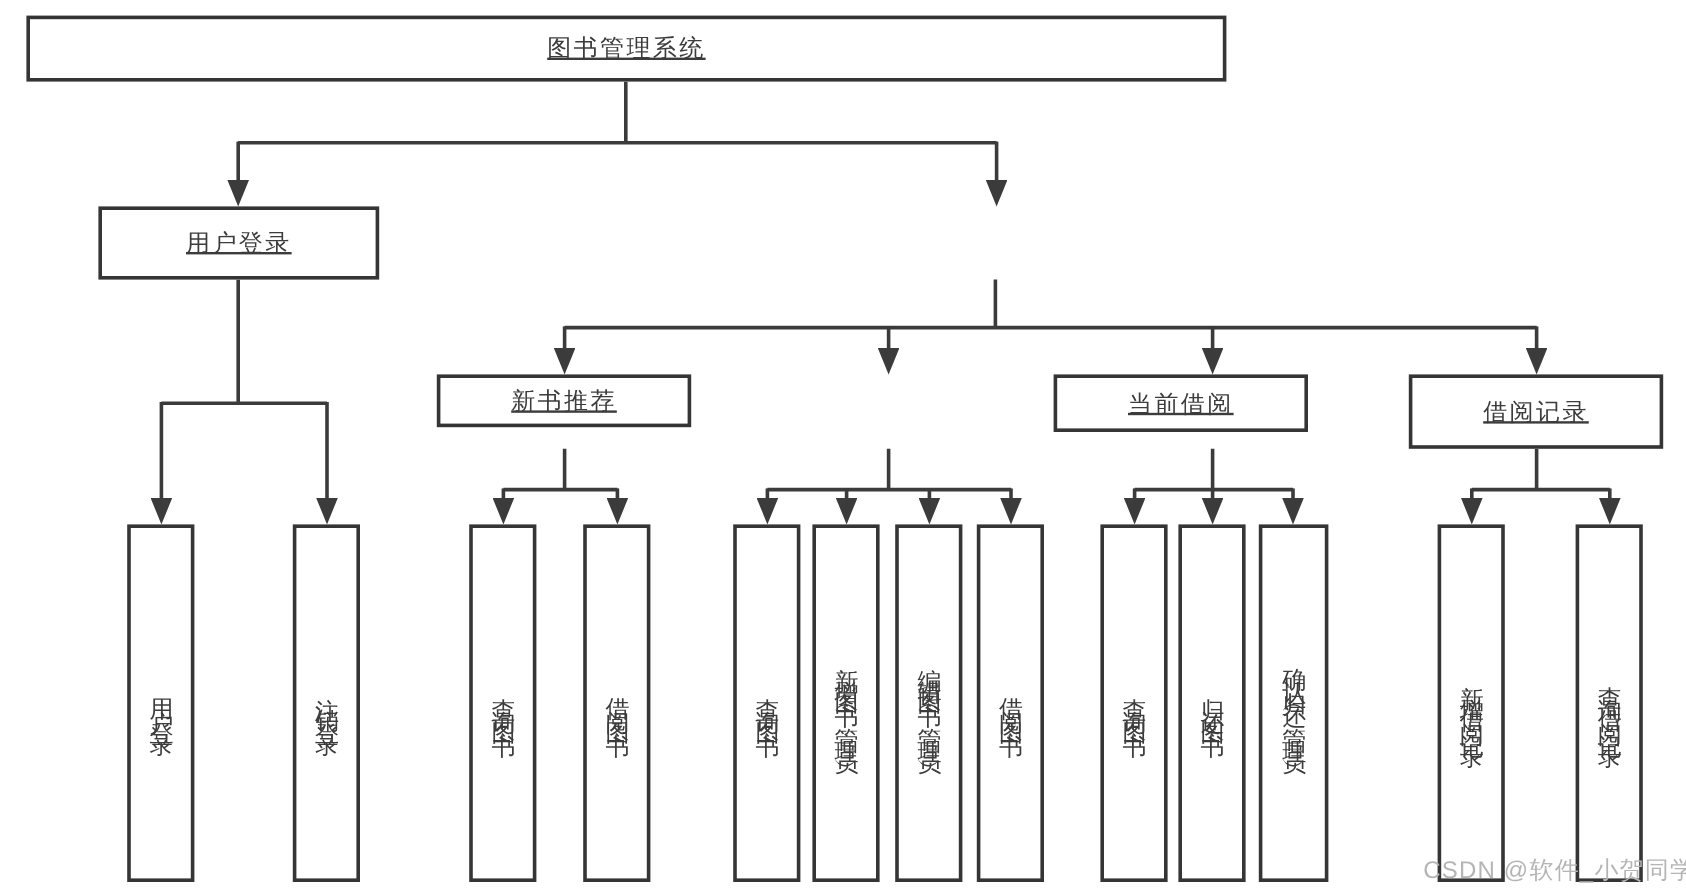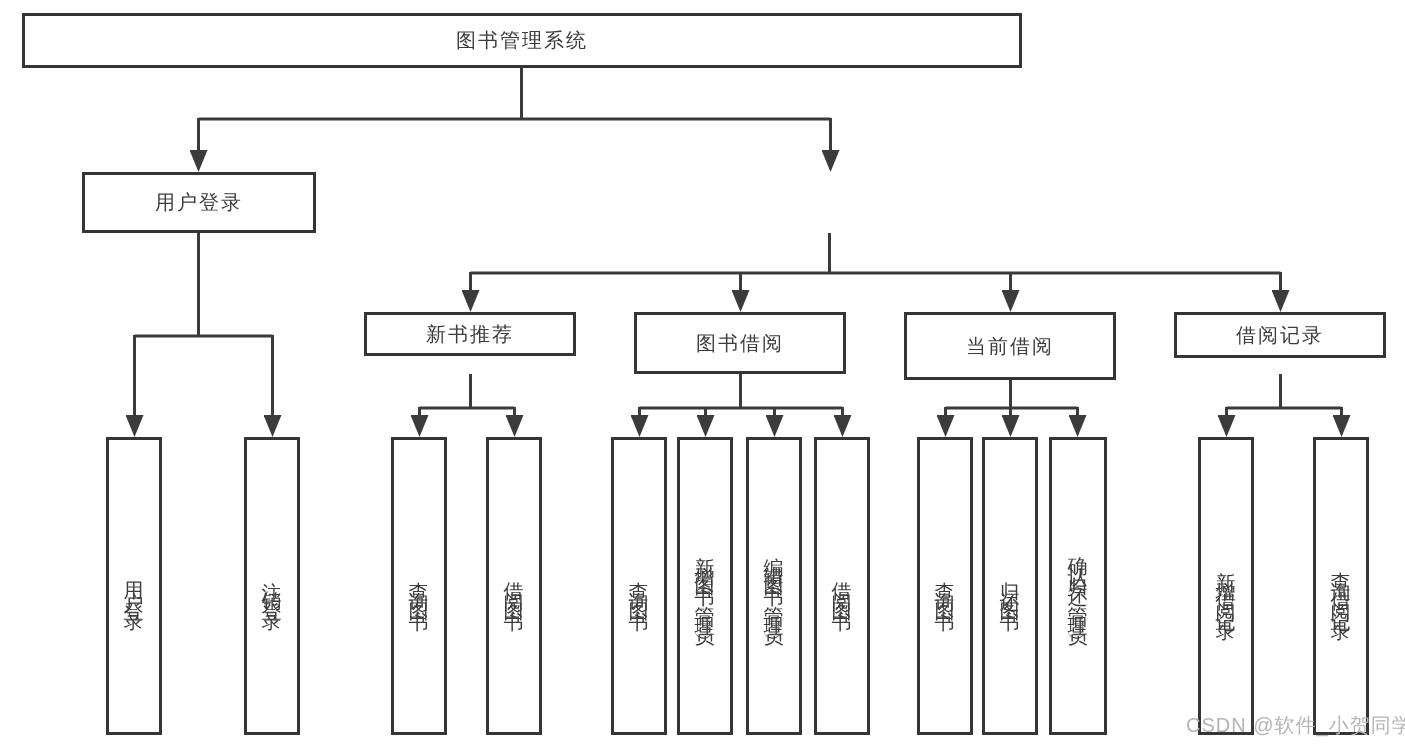--- a/index.html
+++ b/index.html
@@ -16,21 +16,21 @@
     position:absolute;
     box-sizing:border-box;
     border:3px solid #353535;
     background:#ffffff;
     color:#3c3c3c;
     display:flex;align-items:center;justify-content:center;
     font-size:20px;
     z-index:2;
     text-align:center;
   }
-  .hbox{letter-spacing:2px;}
+  .hbox{letter-spacing:2px;text-decoration:underline;}
   .vbox{
     writing-mode:vertical-rl;
     text-orientation:mixed;
     letter-spacing:10px;
     line-height:1;
     font-size:20px;
   }
   .watermark{
     position:absolute;
     left:1186px;top:712px;
@@ -99,23 +99,22 @@
       <path class="wire" d="M1226.5 407 V415" marker-end="url(#arrow)"></path>
       <path class="wire" d="M1341.5 407 V415" marker-end="url(#arrow)"></path>
     </g>
   </svg>
 
   <div class="box hbox" style="left:22px;top:13px;width:1000px;height:55px">图书管理系统</div>
 
   <div class="box hbox" style="left:82px;top:172px;width:234px;height:61px">用户登录</div>
 
   <div class="box hbox" style="left:364px;top:312px;width:212px;height:44px">新书推荐</div>
-  <div class="box hbox" style="left:634px;top:312px;width:212px;height:62px">图书借阅</div>
-  <div class="box hbox" style="left:904px;top:312px;width:212px;height:68px">当前借阅</div>
-  <div class="box hbox" style="left:1174px;top:312px;width:212px;height:46px">借阅记录</div>
+  <div class="box hbox" style="left:878px;top:312px;width:212px;height:48px">当前借阅</div>
+  <div class="box hbox" style="left:1174px;top:312px;width:212px;height:62px">借阅记录</div>
 
   <div class="box vbox" style="left:106px;top:437px;width:56px;height:298px">用户登录</div>
   <div class="box vbox" style="left:244px;top:437px;width:56px;height:298px">注销登录</div>
 
   <div class="box vbox" style="left:391px;top:437px;width:56px;height:298px">查询图书</div>
   <div class="box vbox" style="left:486px;top:437px;width:56px;height:298px">借阅图书</div>
 
   <div class="box vbox" style="left:611px;top:437px;width:56px;height:298px">查询图书</div>
   <div class="box vbox" style="left:677px;top:437px;width:56px;height:298px">新增图书（管理员）</div>
   <div class="box vbox" style="left:746px;top:437px;width:56px;height:298px">编辑图书（管理员）</div>

